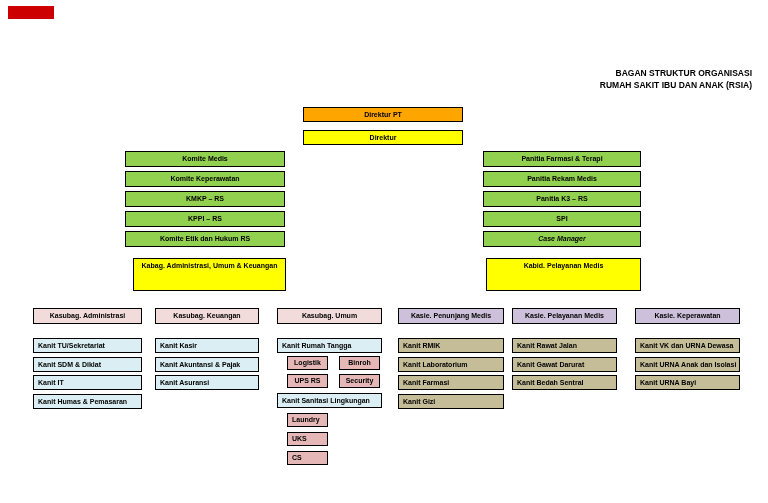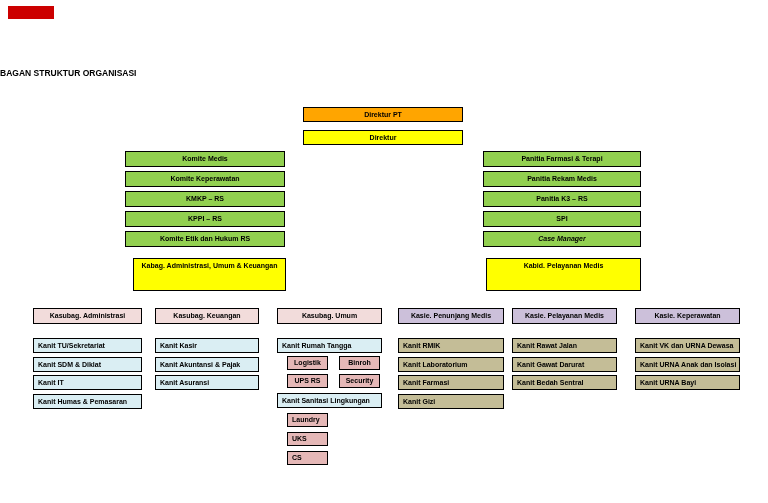--- a/index.html
+++ b/index.html
@@ -21,36 +21,37 @@
   .yellow { background:#FFFF00; }
   .green  { background:#92D050; }
   .pinkh  { background:#F2DCDB; }
   .lavh   { background:#CCC0DA; }
   .blue   { background:#DAEEF3; }
   .rose   { background:#E5B8B7; }
   .tan    { background:#C4BD97; }
   .italic { font-style:italic; }
   #title {
     position:absolute; top:67px; left:0; width:752px;
-    text-align:left; font-weight:bold; font-size:8.5px; line-height:12px; color:#000;
+    text-align:right; font-weight:bold; font-size:8.5px; line-height:12px; color:#000;
   }
   #redmark {
     position:absolute; left:8px; top:6px; width:46px; height:13px;
     background:#CC0000;
   }
 </style>
 </head>
 <body>
 
 <div id="page">
 
   <div id="redmark"></div>
 
   <div id="title">
     <div>BAGAN STRUKTUR ORGANISASI</div>
+    <div>RUMAH SAKIT IBU DAN ANAK (RSIA)</div>
   </div>
 
   <div class="bx orange" style="left:303px; top:107px; width:160px; height:15px;">Direktur PT</div>
   <div class="bx yellow" style="left:303px; top:130px; width:160px; height:15px;">Direktur</div>
 
   <div class="bx green" style="left:125px; top:151px; width:160px; height:16px;">Komite Medis</div>
   <div class="bx green" style="left:125px; top:171px; width:160px; height:16px;">Komite Keperawatan</div>
   <div class="bx green" style="left:125px; top:191px; width:160px; height:16px;">KMKP – RS</div>
   <div class="bx green" style="left:125px; top:211px; width:160px; height:16px;">KPPI – RS</div>
   <div class="bx green" style="left:125px; top:231px; width:160px; height:16px;">Komite Etik dan Hukum RS</div>

